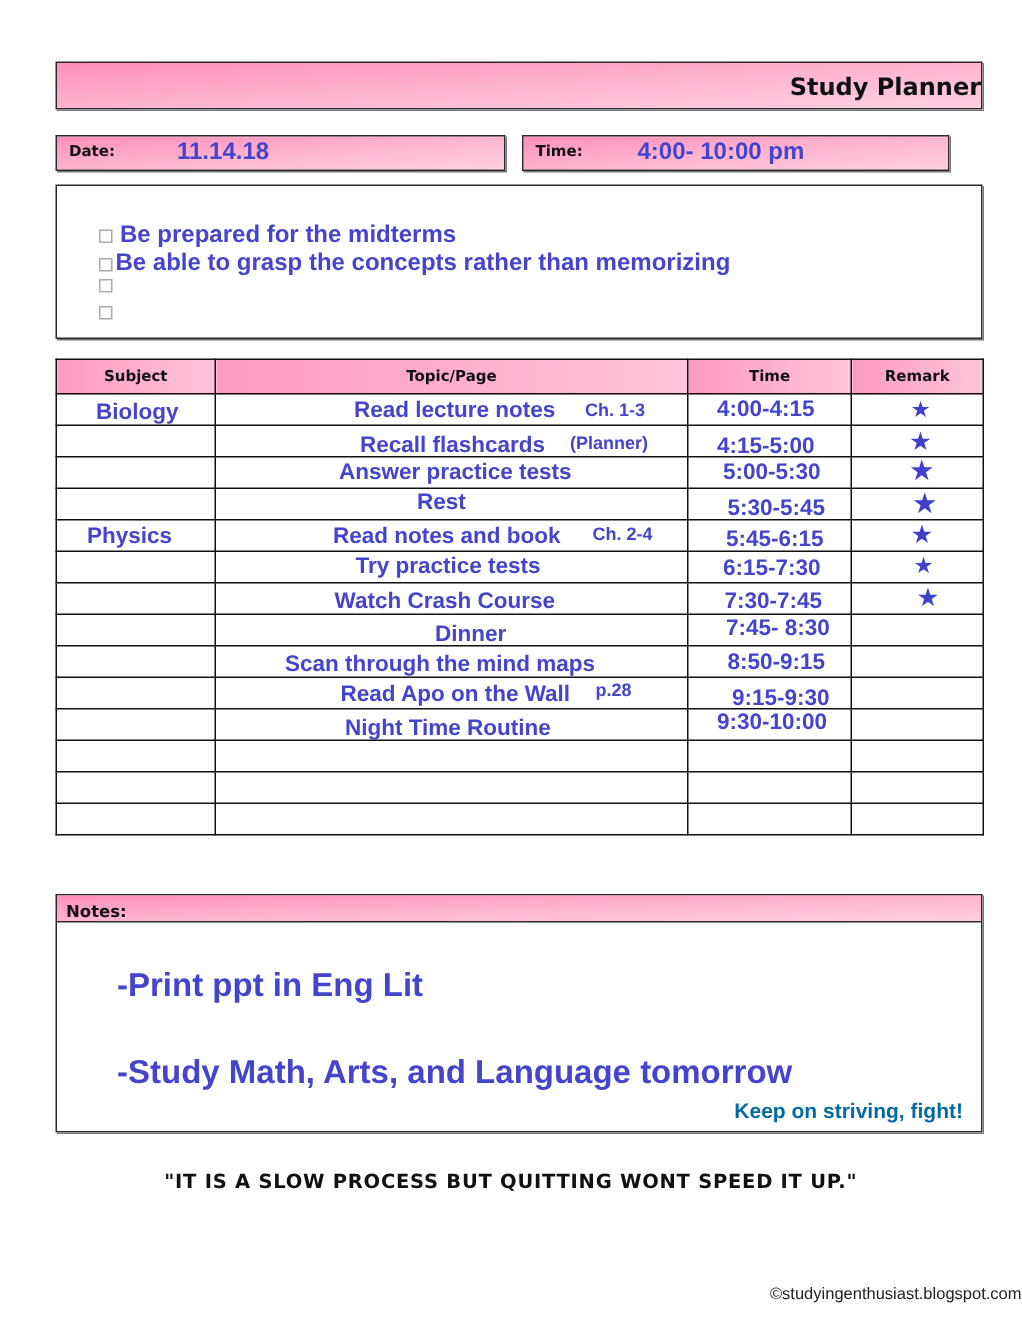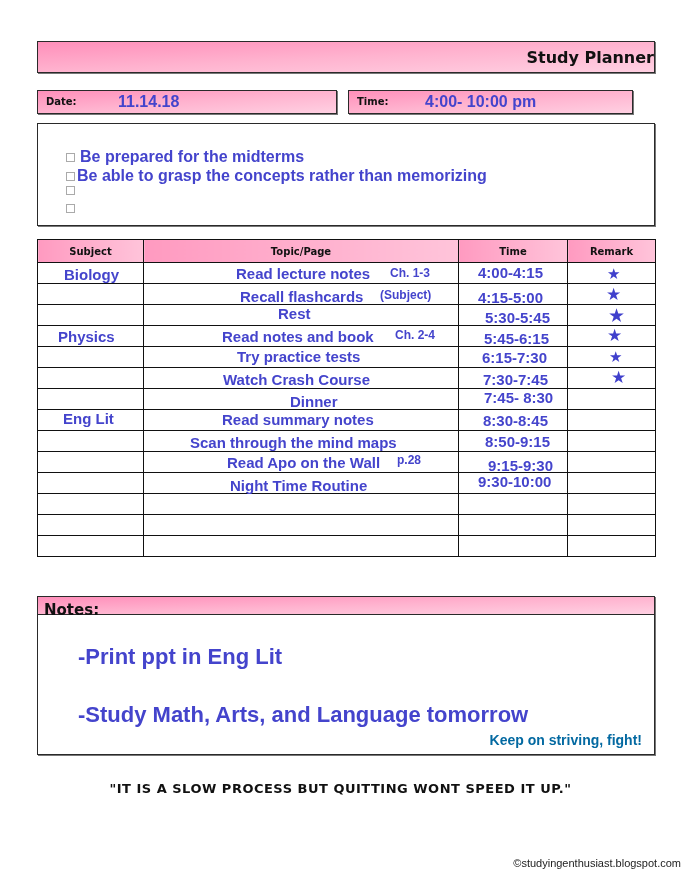--- a/index.html
+++ b/index.html
@@ -34,21 +34,21 @@
     background: linear-gradient(to right, #ff9ac0, #ffc4da);
     font-family: "DejaVu Sans", sans-serif; color: #111;
   }
   #plan-table td { height: 20px; position: relative; }
   .cell-text { position: absolute; white-space: nowrap; font-size: 15px; color: #4444cc; font-weight: bold; }
   .small { font-size: 12px; }
   .star { position: absolute; color: #4040cc; font-size: 17px; line-height: 1; }
 
   #notes { position: absolute; left: 37px; top: 596px; width: 618px; height: 159px; box-sizing: border-box; border: 1.5px solid #2a2a2a; box-shadow: 1px 1px 0 #777; }
   #notes-header { position: absolute; left: 0; top: 0; right: 0; height: 18px; border: none; border-bottom: 1.5px solid #2a2a2a; box-shadow: none; }
-  #notes-header .lbl { position: absolute; left: 6px; top: 4px; font-size: 15px; }
+  #notes-header .lbl { position: absolute; left: 6px; top: 4px; font-size: 11px; }
   .note { position: absolute; left: 40px; font-size: 22px; }
   #motto { position: absolute; right: 12px; top: 135px; color: #0369a1; font-weight: bold; font-size: 14px; font-family: Liberation Sans, sans-serif; }
 
   #quote { position: absolute; left: 0; right: 0; top: 781px; text-align: center; font-size: 13px; font-weight: bold; letter-spacing: 0.5px; font-family: "DejaVu Sans", sans-serif; color: #111; }
   #footer { position: absolute; left: 0; right: 0; top: 857px; text-align: right; font-size: 11px; color: #222; font-family: "Liberation Sans", sans-serif; }
 </style>
 </head>
 <body>
 
 <div id="title-bar" class="pinkbar">
@@ -113,27 +113,42 @@
       <td>
           <span class="star" style="left:39px;top:3px;font-size:15px">★</span>
         </td>
     </tr>
     <tr>
       <td>
           <span class="cell-text"></span>
         </td>
       <td>
           <span class="cell-text" style="left:96px;top:4px">Recall flashcards</span>
-          <span class="cell-text small" style="left:236px;top:4px">(Subject)</span>
+          <span class="cell-text small" style="left:236px;top:4px">(Planner)</span>
         </td>
       <td>
           <span class="cell-text" style="left:19px;top:5px">4:15-5:00</span>
         </td>
       <td>
           <span class="star" style="left:38px;top:2px">★</span>
+        </td>
+    </tr>
+    <tr>
+      <td>
+          <span class="cell-text"></span>
+        </td>
+      <td>
+          <span class="cell-text" style="left:82px;top:1px">Answer practice tests</span>
+          <span class="cell-text small"></span>
+        </td>
+      <td>
+          <span class="cell-text" style="left:23px;top:1px">5:00-5:30</span>
+        </td>
+      <td>
+          <span class="star" style="left:38px;top:0px;font-size:19px">★</span>
         </td>
     </tr>
     <tr>
       <td>
           <span class="cell-text"></span>
         </td>
       <td>
           <span class="cell-text" style="left:134px;top:0px">Rest</span>
           <span class="cell-text small"></span>
         </td>
@@ -192,33 +207,20 @@
     <tr>
       <td>
           <span class="cell-text"></span>
         </td>
       <td>
           <span class="cell-text" style="left:146px;top:4px">Dinner</span>
           <span class="cell-text small"></span>
         </td>
       <td>
           <span class="cell-text" style="left:25px;top:0px">7:45- 8:30</span>
-        </td>
-      <td></td>
-    </tr>
-    <tr>
-      <td>
-          <span class="cell-text" style="left:25px;top:0px">Eng Lit</span>
-        </td>
-      <td>
-          <span class="cell-text" style="left:78px;top:1px">Read summary notes</span>
-          <span class="cell-text small"></span>
-        </td>
-      <td>
-          <span class="cell-text" style="left:24px;top:2px">8:30-8:45</span>
         </td>
       <td></td>
     </tr>
     <tr>
       <td>
           <span class="cell-text"></span>
         </td>
       <td>
           <span class="cell-text" style="left:46px;top:3px">Scan through the mind maps</span>
           <span class="cell-text small"></span>

